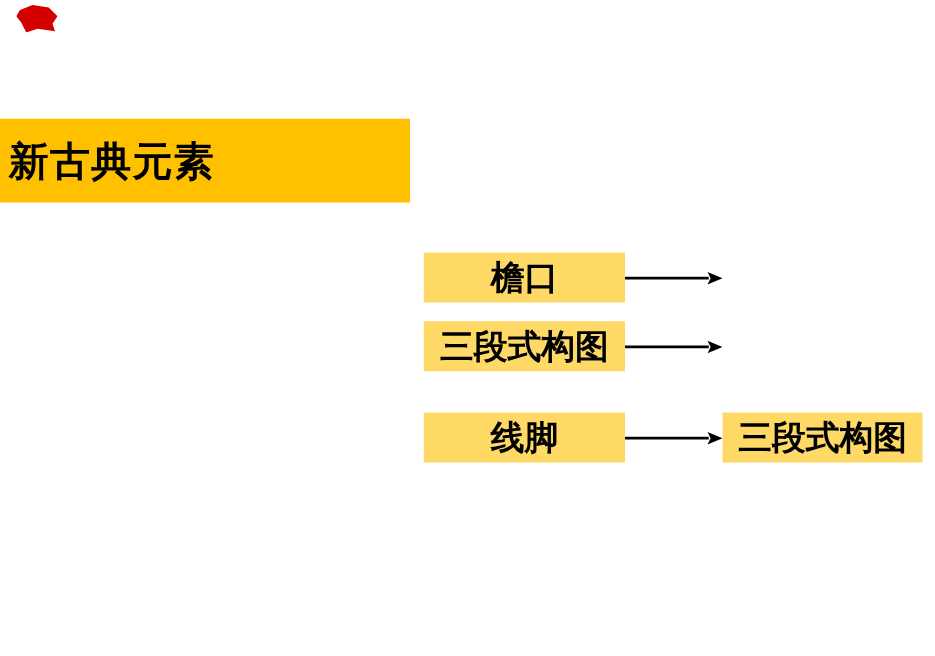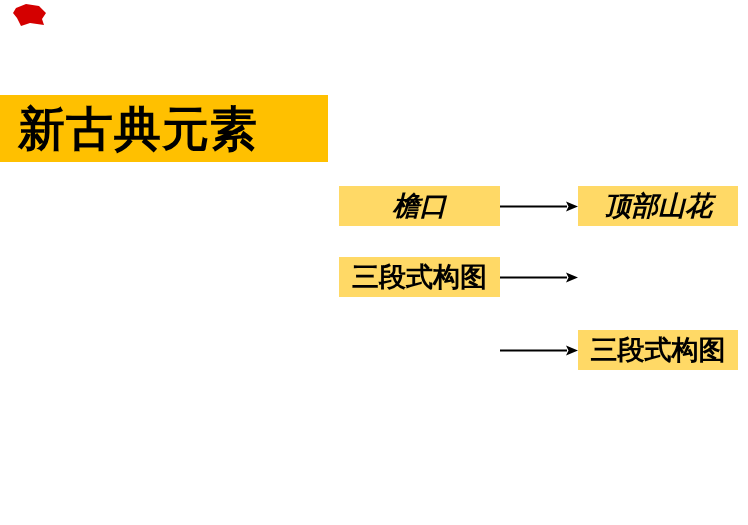--- a/index.html
+++ b/index.html
@@ -34,36 +34,36 @@
     position: absolute;
     left: 0;
     top: 95px;
     width: 328px;
     height: 67px;
     background: var(--banner-bg, #FFC000);
     display: flex;
     align-items: center;
   }
   .banner .banner-text {
-    font-size: 47px;
+    font-size: 32px;
     font-weight: 900;
     letter-spacing: 1px;
-    padding-left: 18px;
+    padding-left: 7px;
     line-height: 1;
     white-space: nowrap;
   }
 
   
   .flow-row {
     position: absolute;
     left: 339px;
     width: 399px;
     height: 40px;
   }
-  .row-1 { top: 186px; font-style: italic; }
+  .row-1 { top: 202px; }
   .row-2 { top: 257px; }
   .row-3 { top: 330px; }
 
   .flow-box {
     position: absolute;
     top: 0;
     height: 40px;
     background: var(--box-bg, #FFD966);
     display: flex;
     align-items: center;
@@ -103,36 +103,36 @@
   </div>
 
   <div class="flow-row row-1">
     <div class="flow-box left">
       <span class="box-text">檐口</span>
     </div>
     <svg class="arrow" viewBox="0 0 78 13" preserveAspectRatio="none">
       <line x1="0" y1="6.5" x2="67" y2="6.5"></line>
       <polygon points="66,1.5 78,6.5 66,11.5 68.5,6.5"></polygon>
     </svg>
-    <div class="flow-box right">
-      <span class="box-text">顶部山花</span>
-    </div>
   </div>
 
   <div class="flow-row row-2">
     <div class="flow-box left">
       <span class="box-text">三段式构图</span>
     </div>
     <svg class="arrow" viewBox="0 0 78 13" preserveAspectRatio="none">
       <line x1="0" y1="6.5" x2="67" y2="6.5"></line>
       <polygon points="66,1.5 78,6.5 66,11.5 68.5,6.5"></polygon>
     </svg>
   </div>
 
   <div class="flow-row row-3">
+    <div class="flow-box left">
+      <span class="box-text">线脚</span>
+    </div>
     <svg class="arrow" viewBox="0 0 78 13" preserveAspectRatio="none">
       <line x1="0" y1="6.5" x2="67" y2="6.5"></line>
       <polygon points="66,1.5 78,6.5 66,11.5 68.5,6.5"></polygon>
     </svg>
     <div class="flow-box right">
       <span class="box-text">三段式构图</span>
     </div>
   </div>
 
 </div>

